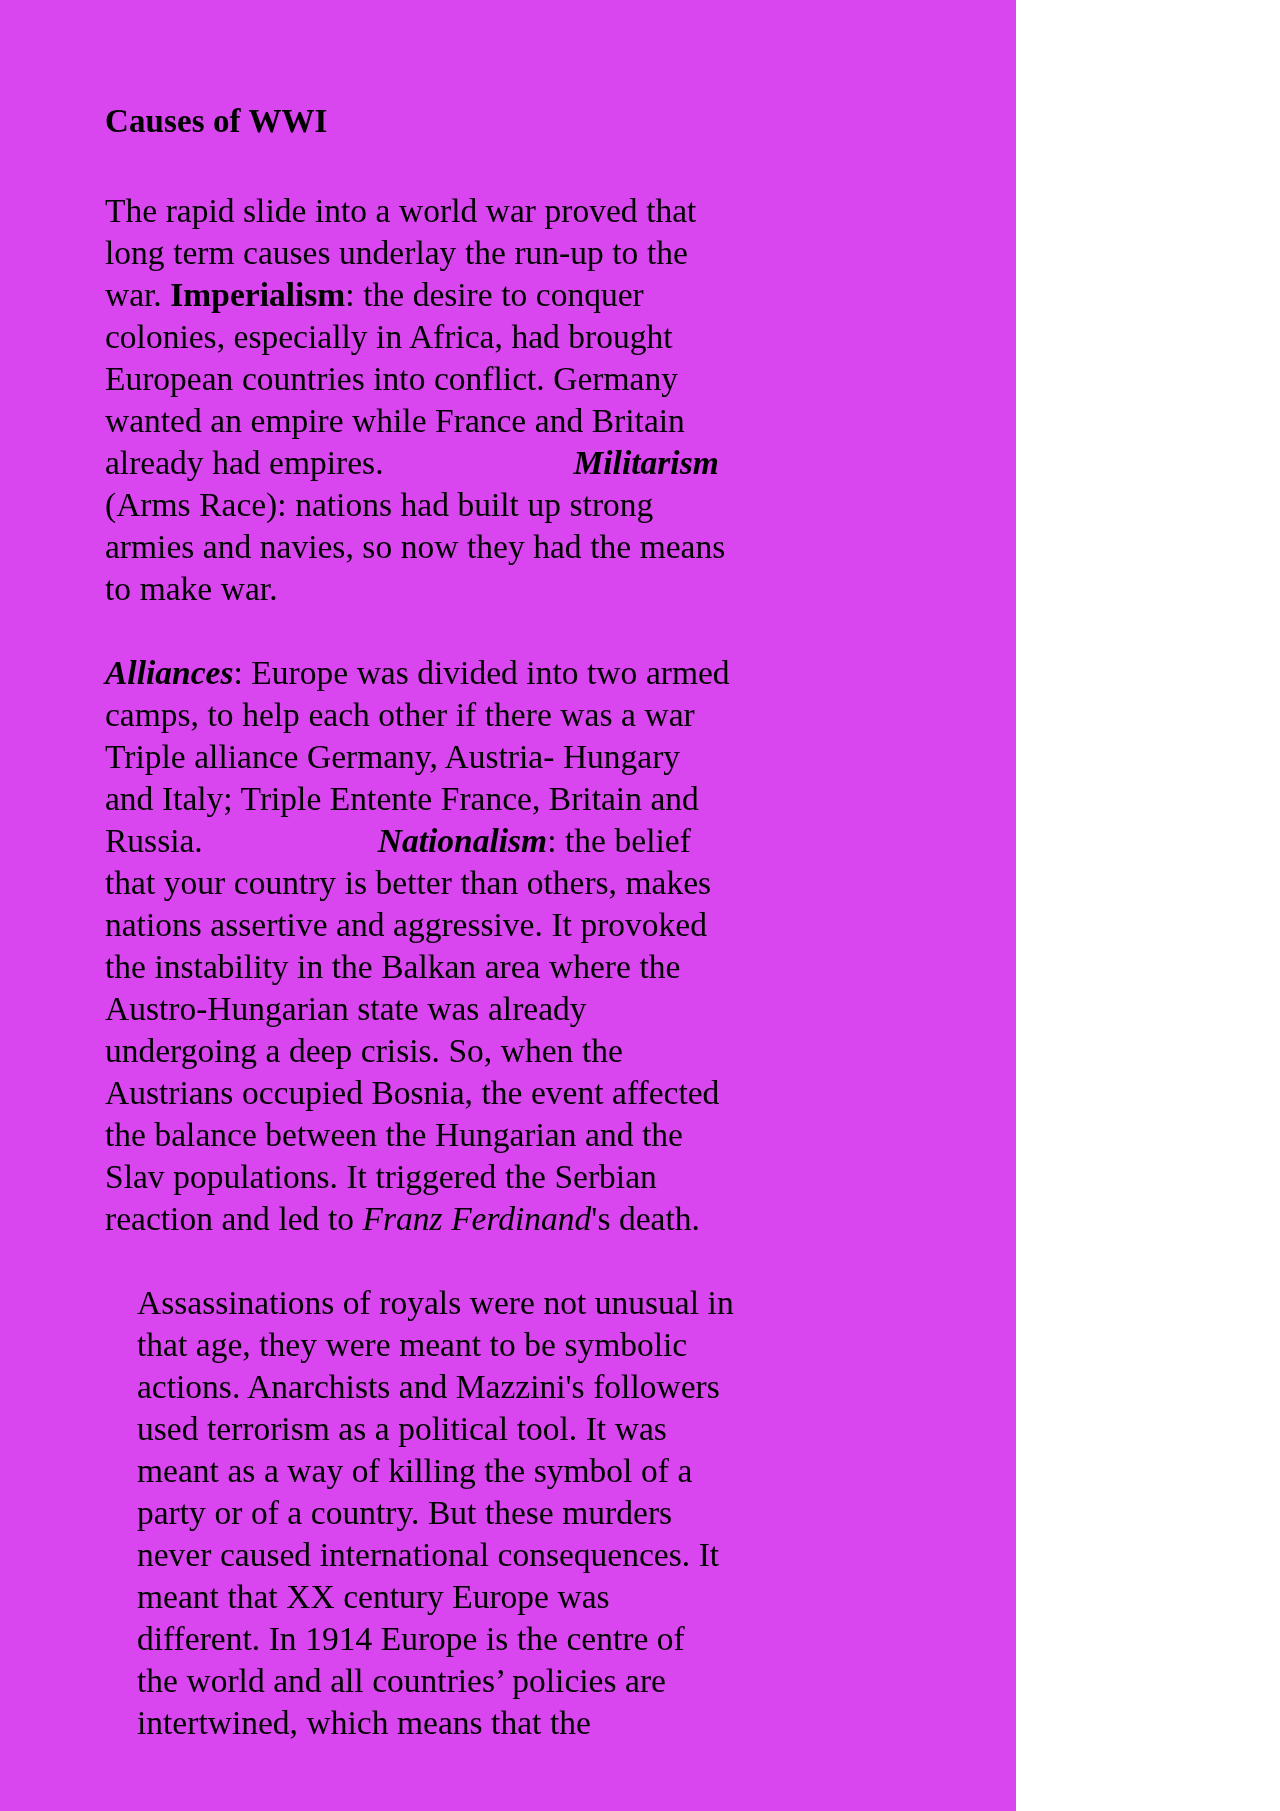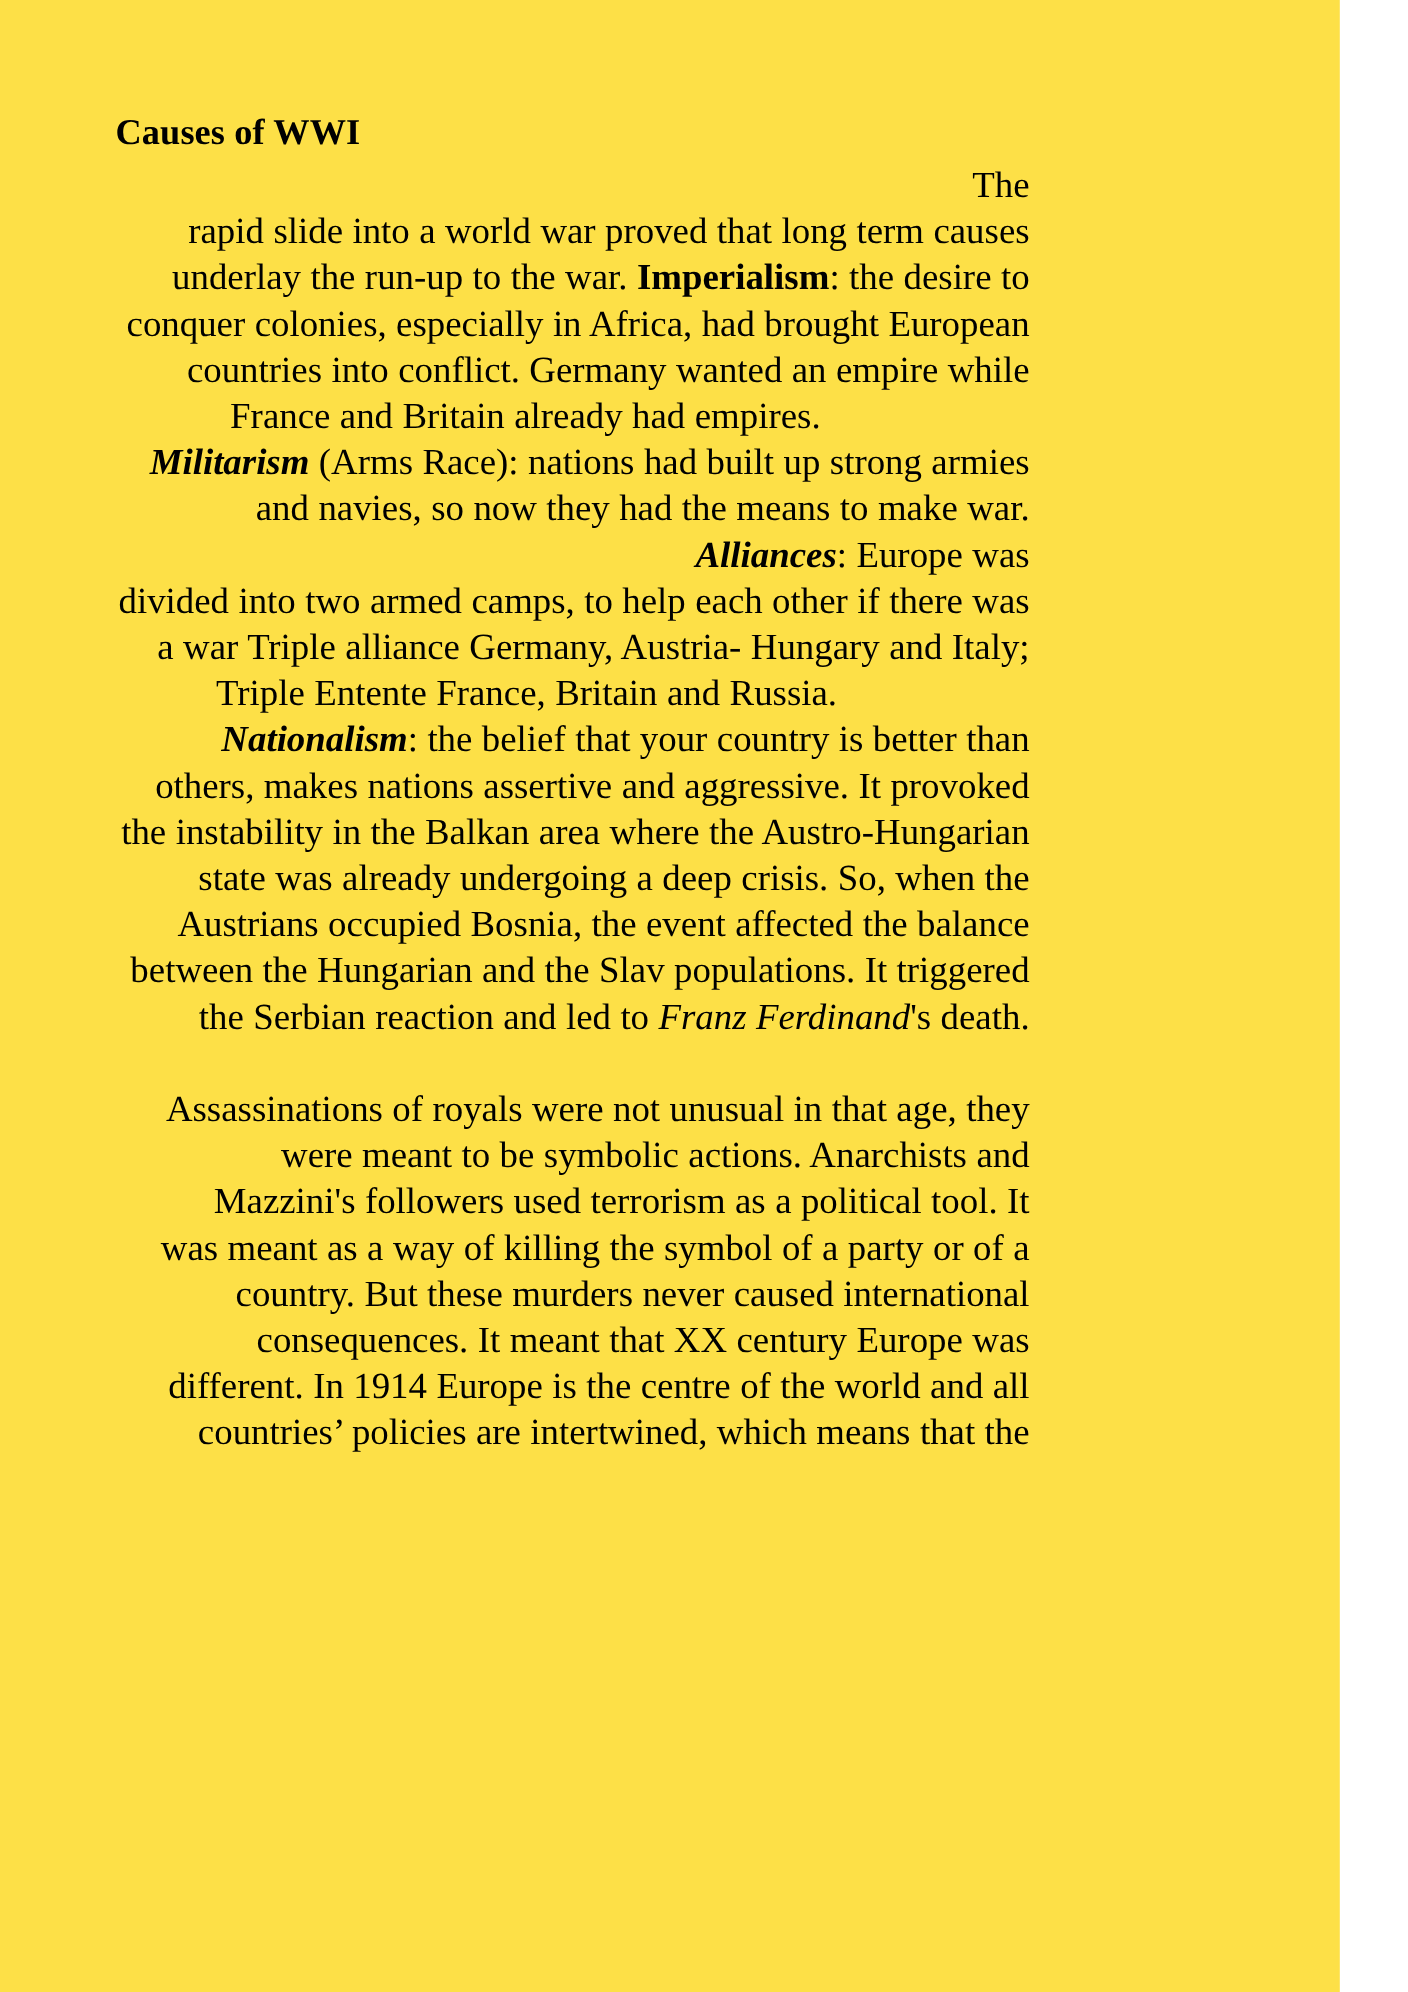--- a/index.html
+++ b/index.html
@@ -9,38 +9,38 @@
   }
   body {
     width: 1280px;
     height: 1811px;
     font-family: "Liberation Serif", "DejaVu Serif", serif;
     color: #000000;
     -webkit-font-smoothing: antialiased;
   }
   .page {
     position: relative;
-    width: 1218px;
+    width: 1016px;
     height: 1811px;
-    background: #fde047;
+    background: #d946ef;
     box-sizing: border-box;
     padding: 100px 282px 0 105px;
   }
   .doc-title {
     font-size: 33px;
     font-weight: bold;
     line-height: 42px;
     margin: 0 0 6px 0;
     letter-spacing: 0.1px;
   }
   .para {
     font-size: 33.5px;
     line-height: 42px;
     margin: 0;
-    text-align: right;
+    text-align: left;
     word-spacing: 0.2px;
   }
   .para + .para {
     margin-top: 0;
   }
   .para.spaced {
     margin-top: 42px;
     margin-left: 32px;
   }
   .tab-lg {

